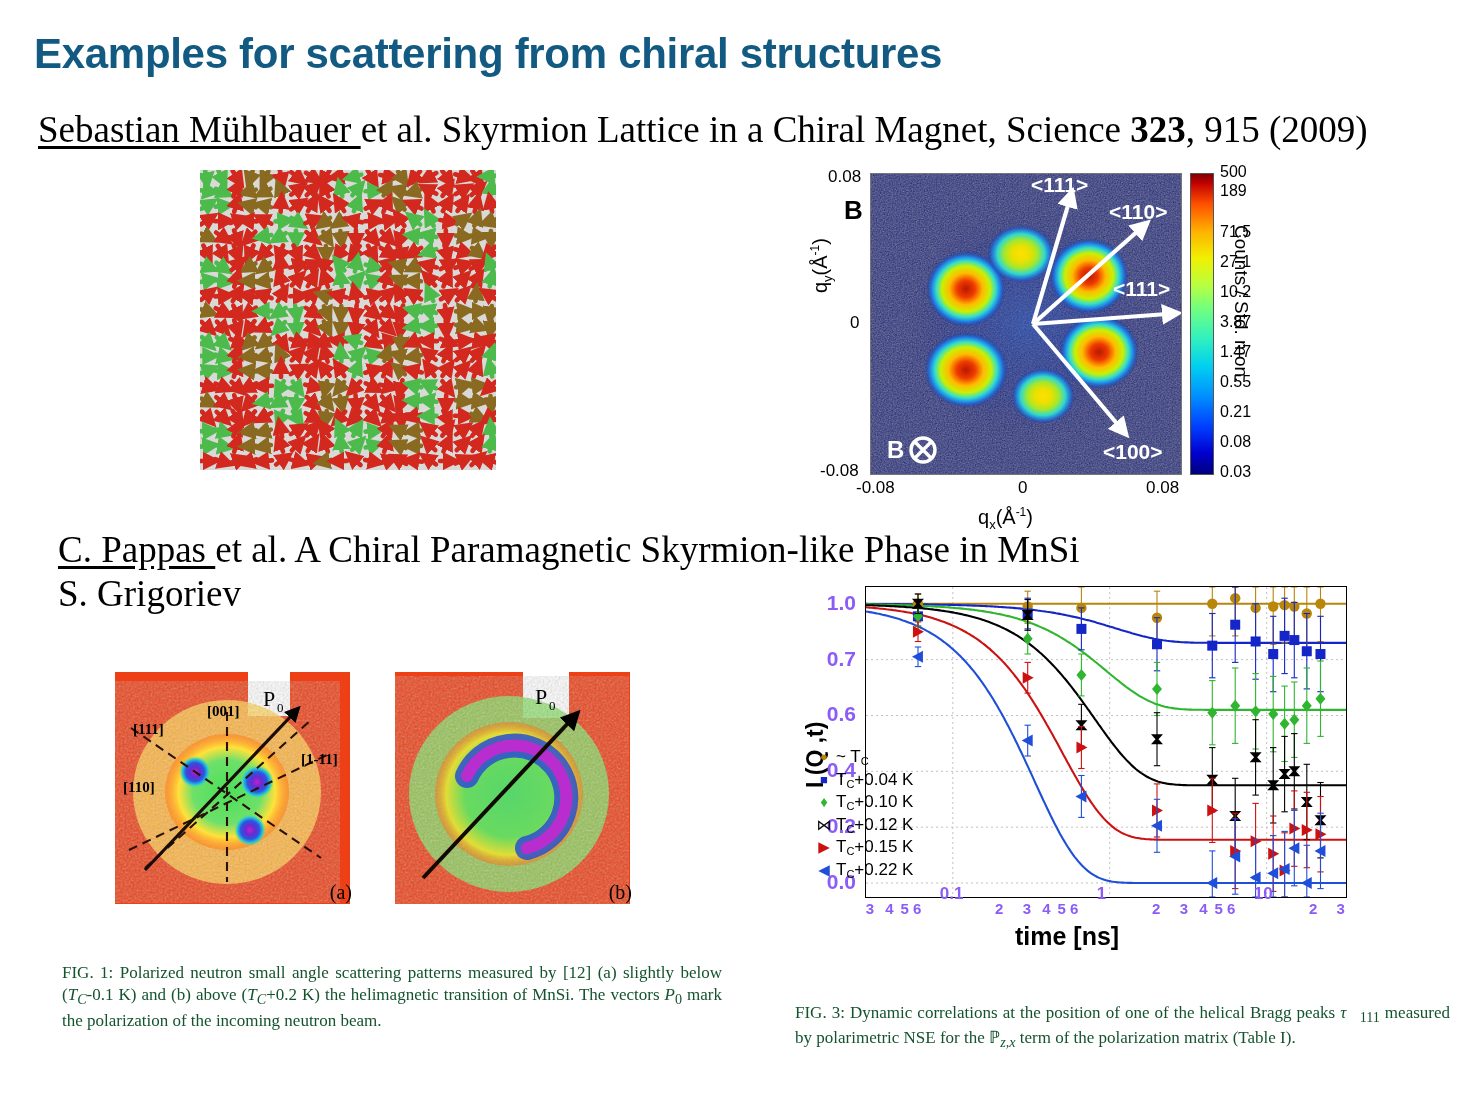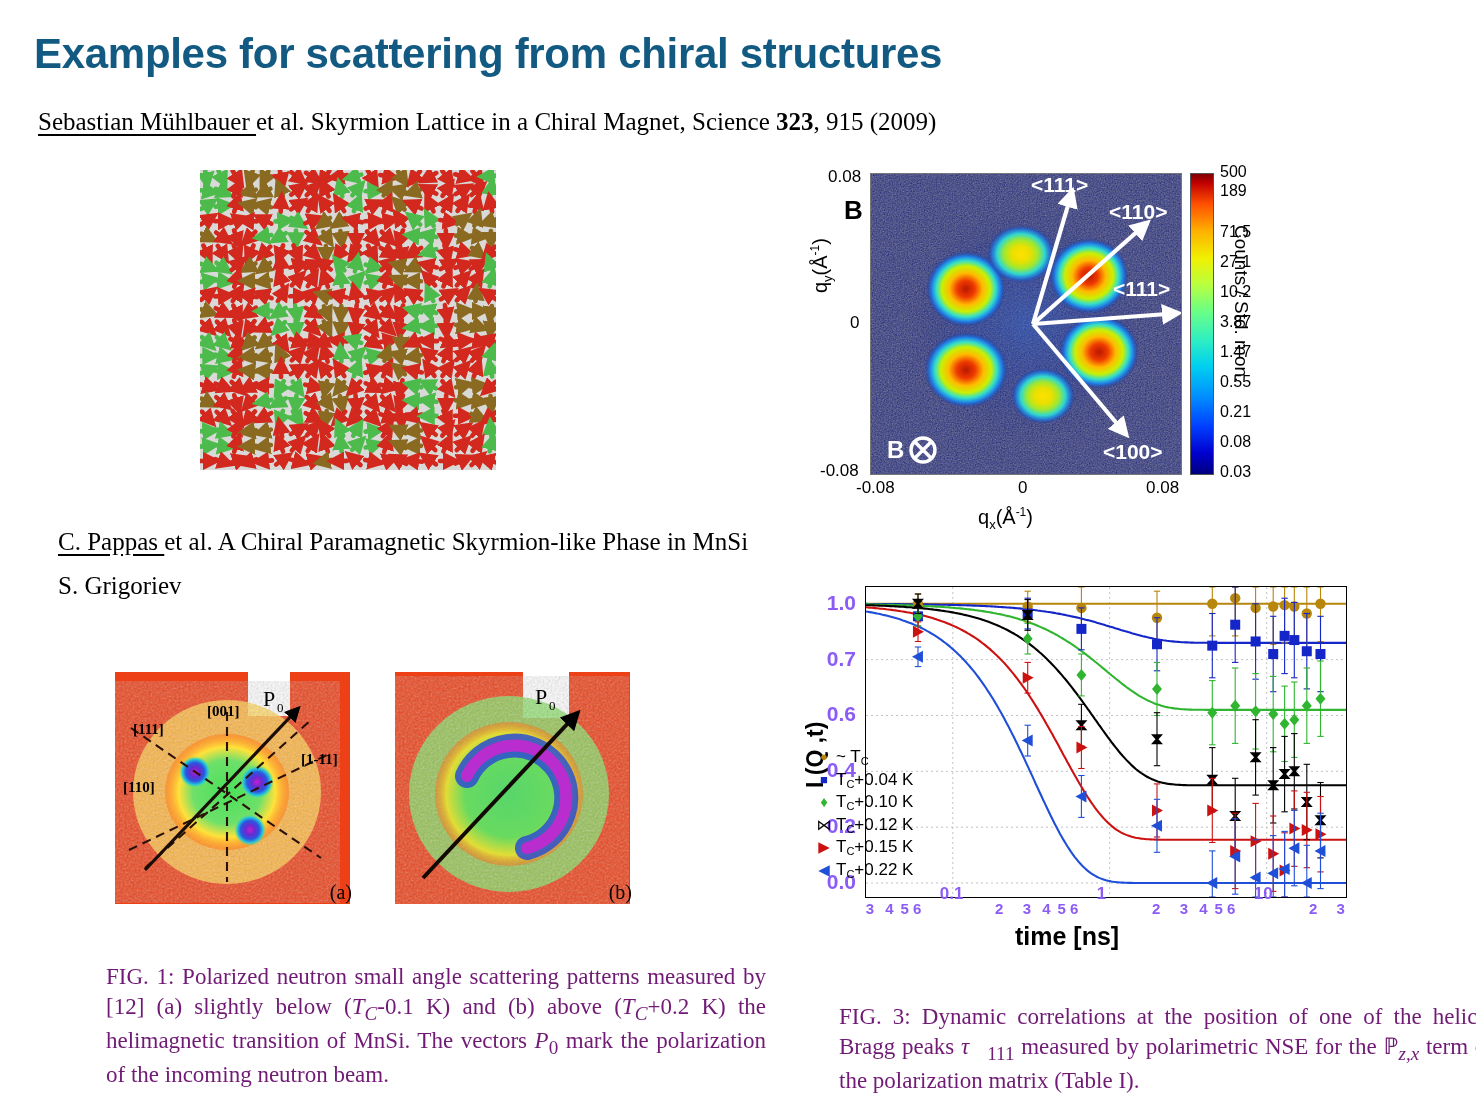--- a/index.html
+++ b/index.html
@@ -9,21 +9,21 @@
 
   
   #slide-title{
     position:absolute;left:34px;top:30px;
     font-family:"Liberation Sans",sans-serif;
     font-weight:bold;font-size:42px;letter-spacing:-0.3px;
     color:#125a82;white-space:nowrap;
   }
 
   
-  .cite{position:absolute;font-family:"Liberation Serif",serif;font-size:25px;white-space:nowrap;}
+  .cite{position:absolute;font-family:"Liberation Serif",serif;font-size:37px;white-space:nowrap;}
   #cite-1{left:38px;top:108px;}
   #cite-2a{left:58px;top:528px;text-align:right;}
   #cite-2b{left:58px;top:572px;}
   #cite-2c{left:58px;top:616px;}
   .uline{text-decoration:underline;text-underline-offset:4px;}
   .bold{font-weight:bold;}
 
   
   .fig{position:absolute;}
 
@@ -87,21 +87,21 @@
      font-family:"Liberation Sans",sans-serif;}
   #fig3-legend{position:absolute;left:12px;top:168px;}
   .lg-row{display:flex;align-items:center;height:22.5px;}
   .lg-mk{width:24px;text-align:center;}
   .lg-tx{font-family:"Liberation Sans",sans-serif;font-size:17px;color:#000;
          white-space:nowrap;}
   .sub{font-size:11px;vertical-align:-3px;}
 
   
   .caption{position:absolute;font-family:"Liberation Serif",serif;
-           font-size:23px;line-height:1.32;text-align:justify;color:#701a75;margin-left:44px;}
+           font-size:17px;line-height:1.32;text-align:justify;color:#14532d;}
   #cap-fig1{left:62px;top:962px;width:660px;}
   #cap-fig3{left:795px;top:1002px;width:655px;}
   .it{font-style:italic;}
 </style>
 </head>
 <body>
 
 <div class="slide">
 
   <div id="slide-title">Examples for scattering from chiral structures</div>

